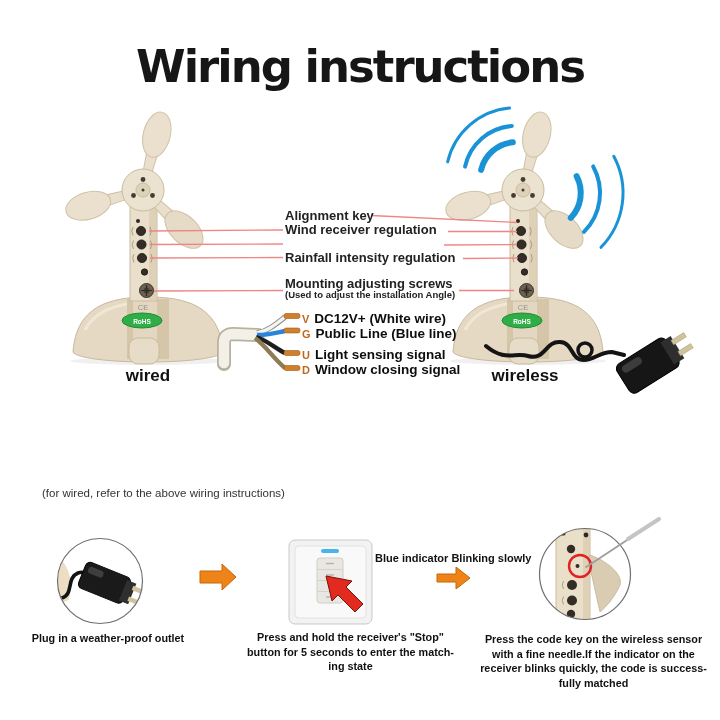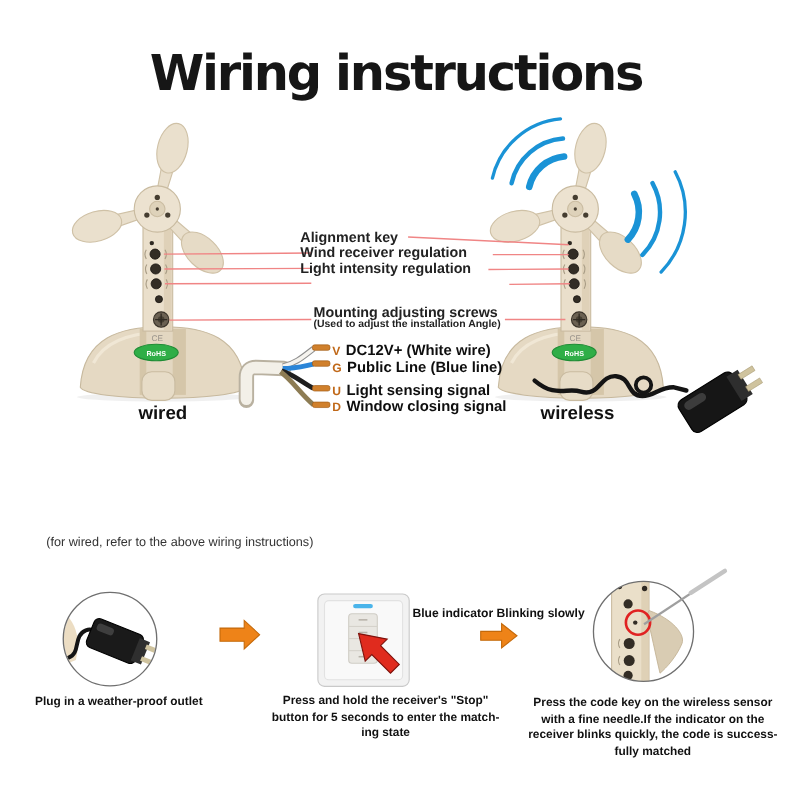--- a/index.html
+++ b/index.html
@@ -2,21 +2,21 @@
 <html><head>
 <meta charset="utf-8">
 <style>
   html,body{margin:0;padding:0;background:#fff;}
   .canvas{position:relative;width:720px;height:720px;background:#fff;overflow:hidden;
           font-family:"Liberation Sans",sans-serif;color:#111;text-decoration:underline;}
   .art{position:absolute;left:0;top:0;width:720px;height:720px;}
   .abs{position:absolute;}
   .main-title{left:0;top:40px;width:720px;text-align:center;font-size:45px;font-weight:bold;
               letter-spacing:-2px;color:#161616;font-family:"DejaVu Sans","Liberation Sans",sans-serif;}
-  .plabel{left:273px;font-size:13px;font-weight:700;color:#222;line-height:14px;white-space:nowrap;text-align:center;}
+  .plabel{left:285px;font-size:13px;font-weight:700;color:#222;line-height:14px;white-space:nowrap;text-align:center;}
   .mlabel{left:285px;top:276px;font-size:13px;font-weight:700;color:#222;white-space:nowrap;text-align:right;}
   .mnote{left:285px;top:289px;font-size:9.5px;font-weight:700;color:#222;white-space:nowrap;}
   .wrow{left:302px;white-space:nowrap;display:flex;align-items:baseline;gap:5px;}
   .tkey{font-size:11px;font-weight:700;color:#c06818;}
   .tdesc{font-size:13.5px;font-weight:700;color:#0e0e0e;}
   .dev-label{font-size:17px;font-weight:700;color:#111;text-align:center;}
   .sec2-title{left:0;top:458px;width:720px;text-align:center;font-size:23px;font-weight:700;color:#161616;}
   .sec2-sub{left:0;top:487px;width:720px;text-align:left;font-size:11.5px;font-weight:400;color:#333;margin-left:42px;}
   .note{left:375px;top:552px;width:170px;font-size:11px;font-weight:700;color:#111;}
   .cap{font-size:10.8px;font-weight:700;color:#111;text-align:center;line-height:14.5px;white-space:pre-line;}
@@ -215,21 +215,21 @@
       <circle cx="580" cy="566" r="11" fill="none" stroke="#e02222" stroke-width="2.4"></circle>
       <line x1="585.5" y1="567.5" x2="659" y2="519" stroke="#9f9f9f" stroke-width="2"></line>
       <line x1="628" y1="539" x2="659" y2="519" stroke="#c4c4c4" stroke-width="4" stroke-linecap="round"></line>
     </g>
   </svg>
 
   <div class="abs main-title">Wiring instructions</div>
 
   <div class="abs plabel" style="top:209px">Alignment key</div>
   <div class="abs plabel" style="top:223px">Wind receiver regulation</div>
-  <div class="abs plabel" style="top:237px">Light intensity regulation</div>
+  <div class="abs plabel" style="top:251px">Rainfall intensity regulation</div>
 
   <div class="abs mlabel">Mounting adjusting screws</div>
   <div class="abs mnote">(Used to adjust the installation Angle)</div>
 
   <div class="abs wrow" style="top:311px">
     <span class="tkey">V</span>
     <span class="tdesc">DC12V+ (White wire)</span>
   </div>
   <div class="abs wrow" style="top:326px">
     <span class="tkey">G</span>

